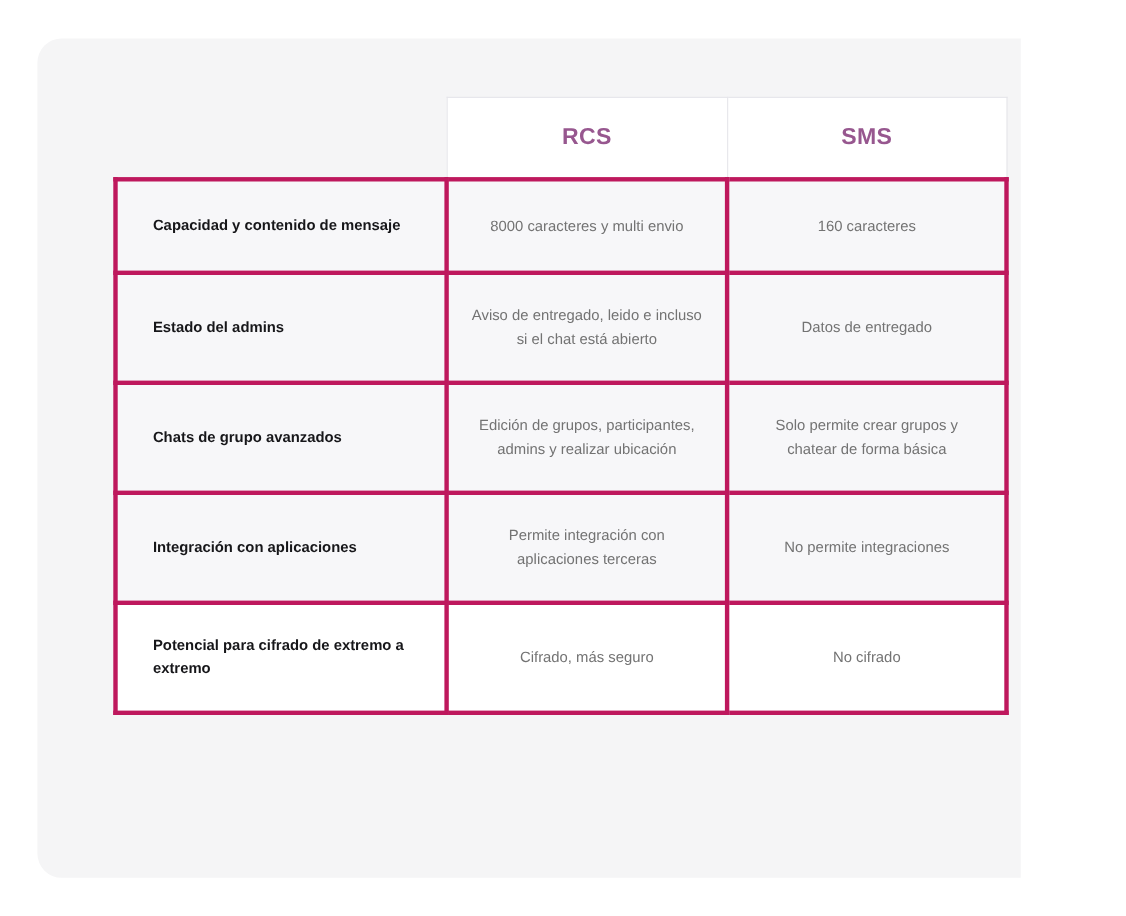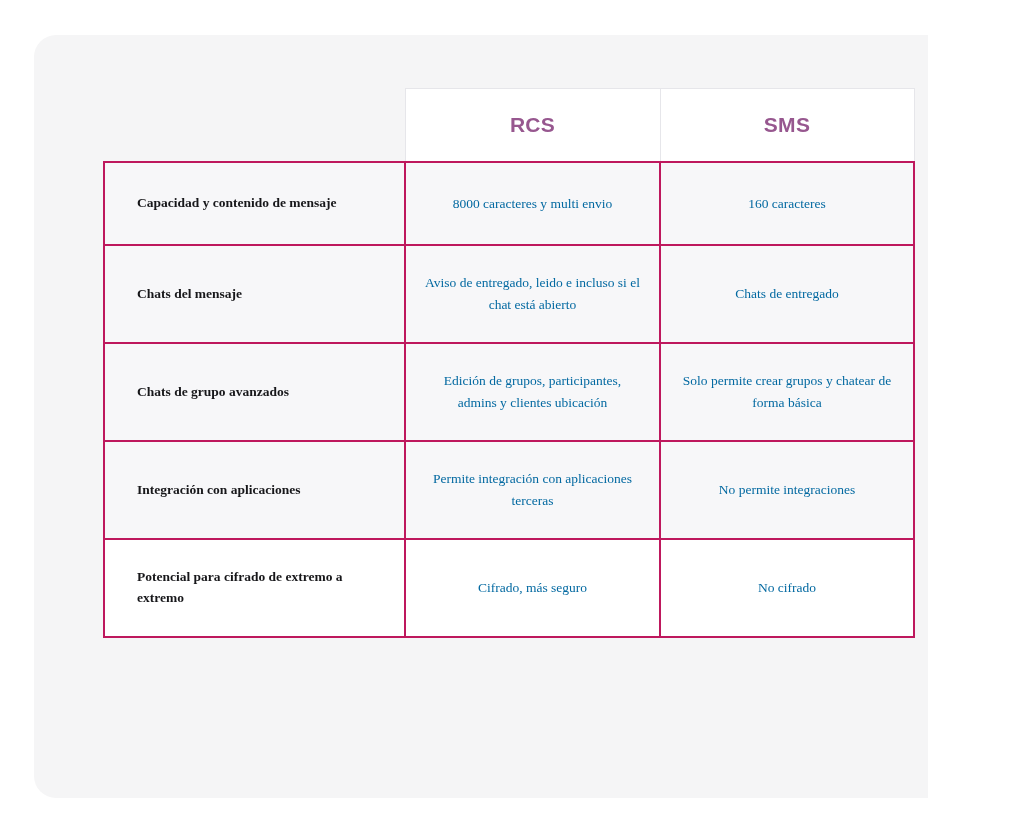--- a/index.html
+++ b/index.html
@@ -65,41 +65,40 @@
     color: #97578f;
     font-size: 21px;
     font-weight: bold;
     letter-spacing: 0.3px;
   }
   th.head-col.rcs { border-right: 1px solid #e6e6ea; }
   th.head-col.sms { border-left: none; margin-top: 12px; }
 
   
   tbody td {
-    border: 2px solid #be185d;
+    border: 4px solid #be185d;
     vertical-align: middle;
     padding: 0;
-    font-family: Liberation Serif, serif;
   }
   tbody tr.odd td { background: #f7f7f9; }
   tbody tr.even td { background: #ffffff; }
 
   td.lbl {
     padding: 14px 16px 14px 32px;
     font-size: 13.5px;
     font-weight: bold;
     color: #17171a;
     line-height: 1.55;
     text-align: left;
   }
   td.val {
     padding: 14px 18px;
     font-size: 13.5px;
     font-weight: normal;
-    color: #0369a1;
+    color: #737373;
     line-height: 1.6;
     text-align: center;
   }
 
   td.h-sm  { height: 53px; }
   td.h-md  { height: 68px; }
 </style>
 </head>
 <body>
 
@@ -124,29 +123,29 @@
       <tbody>
 
         <tr class="odd">
           <td class="lbl h-sm">Capacidad y contenido de mensaje</td>
           <td class="val h-sm">8000 caracteres y multi envio</td>
           <td class="val h-sm">160 caracteres</td>
         </tr>
 
 
         <tr class="odd">
-          <td class="lbl h-md">Chats del mensaje</td>
+          <td class="lbl h-md">Estado del admins</td>
           <td class="val h-md">Aviso de entregado, leido e incluso si el chat está abierto</td>
-          <td class="val h-md">Chats de entregado</td>
+          <td class="val h-md">Datos de entregado</td>
         </tr>
 
 
         <tr class="odd">
           <td class="lbl h-md">Chats de grupo avanzados</td>
-          <td class="val h-md">Edición de grupos, participantes, admins y clientes ubicación</td>
+          <td class="val h-md">Edición de grupos, participantes, admins y realizar ubicación</td>
           <td class="val h-md">Solo permite crear grupos y chatear de forma básica</td>
         </tr>
 
 
         <tr class="odd">
           <td class="lbl h-md">Integración con aplicaciones</td>
           <td class="val h-md">Permite integración con aplicaciones terceras</td>
           <td class="val h-md">No permite integraciones</td>
         </tr>
 

